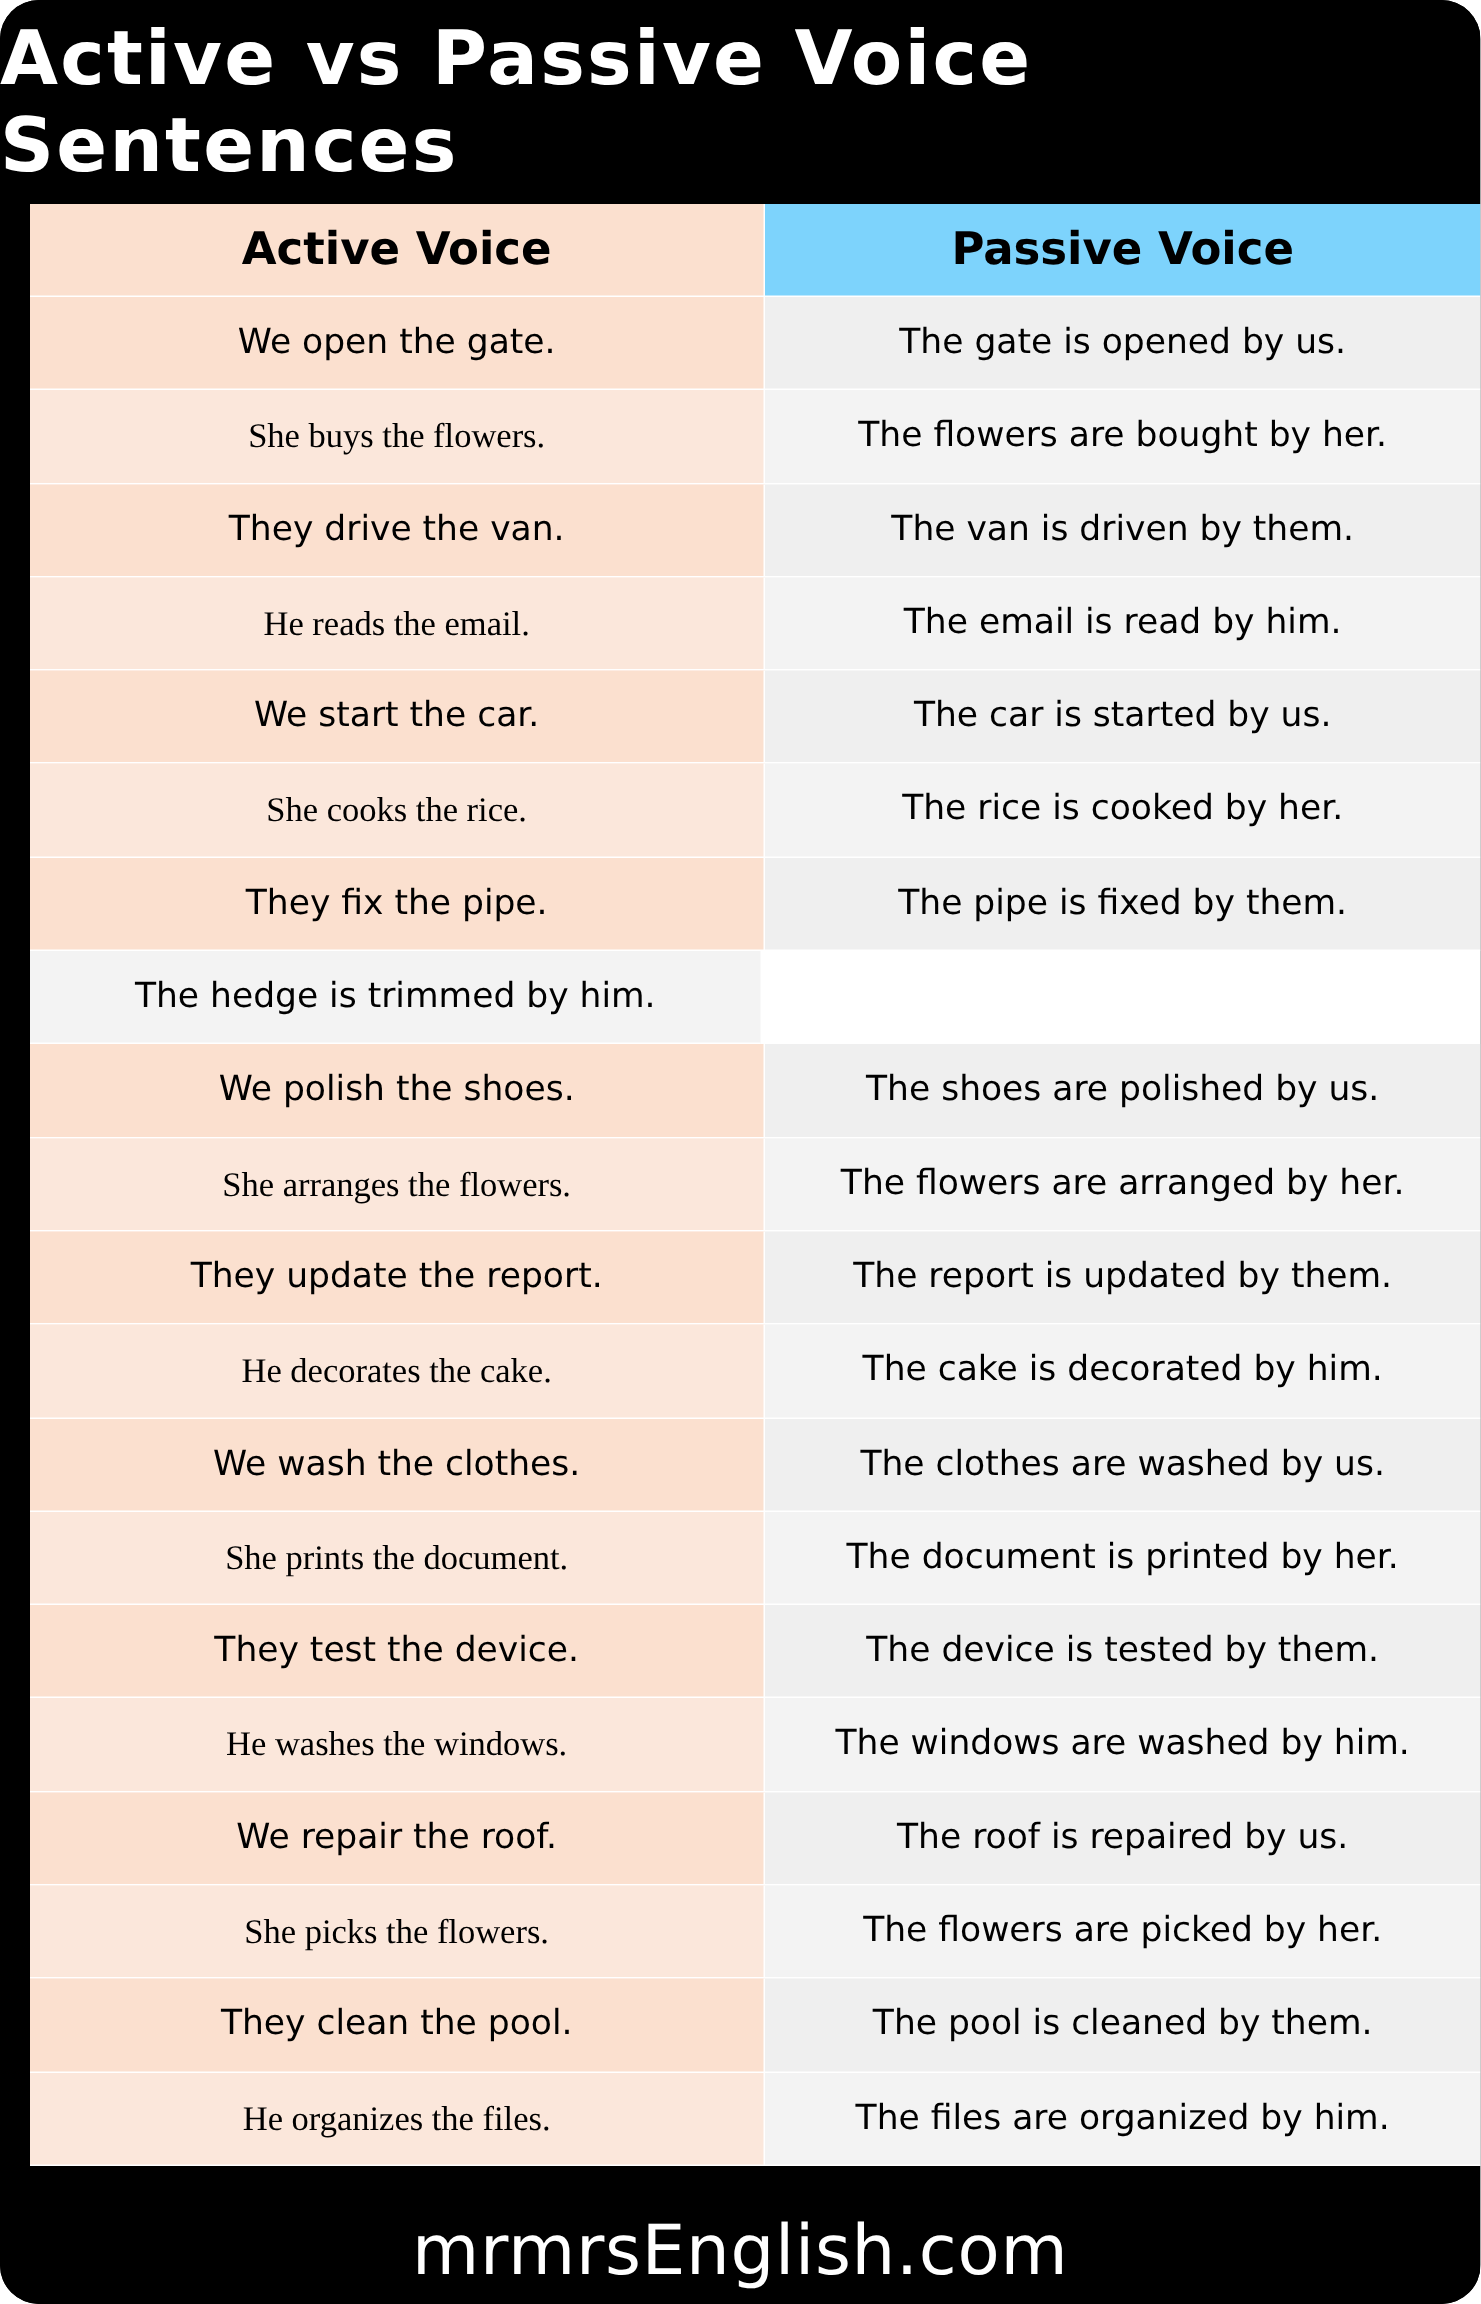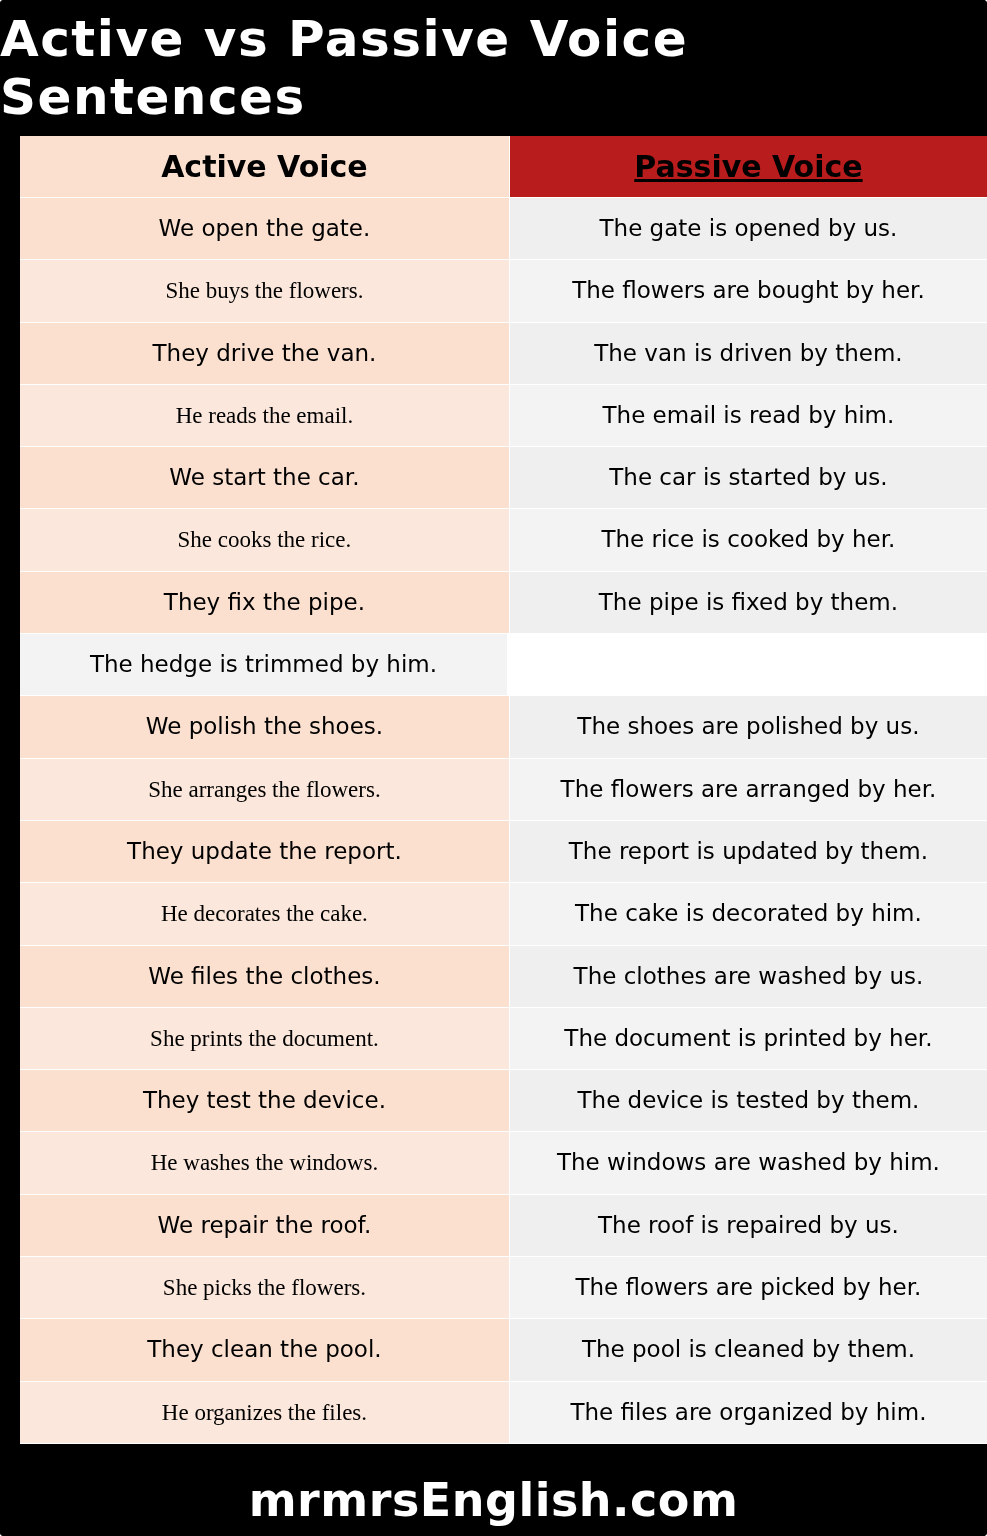--- a/index.html
+++ b/index.html
@@ -10,21 +10,21 @@
   body {
     width: 987px;
     height: 1536px;
     font-family: "DejaVu Sans", sans-serif;
     overflow: hidden;
   }
   .poster {
     width: 987px;
     height: 1536px;
     background: #000000;
-    border-radius: 4px;
+    border-radius: 26px;
     overflow: hidden;
     position: relative;
     display: flex;
     flex-direction: column;
   }
   .title-bar {
     height: 136px;
     background: #000000;
     display: flex;
     align-items: center;
@@ -86,35 +86,34 @@
   }
   .row.header .cell {
     font-size: 30px;
     font-weight: bold;
     color: #000000;
   }
   .row.header .cell.active {
     background: #fbe0cf;
   }
   .row.header .cell.passive {
-    background: #b91c1c;
-    text-decoration: underline;
+    background: #7dd3fc;
   }
   .footer {
     height: 112px;
     background: #000000;
     display: flex;
     align-items: center;
     justify-content: center;
     flex: 0 0 auto;
   }
   .footer span {
     color: #ffffff;
     font-size: 46px;
-    font-weight: bold;
+    font-weight: normal;
     letter-spacing: 0.5px;
   }
 </style>
 </head>
 <body>
 
 <div class="poster">
 
   <div class="title-bar">
     <h1>Active vs Passive Voice Sentences</h1>
@@ -168,21 +167,21 @@
     </div>
     <div class="row">
       <div class="cell active">They update the report.</div>
       <div class="cell passive">The report is updated by them.</div>
     </div>
     <div class="row alt">
       <div class="cell active">He decorates the cake.</div>
       <div class="cell passive">The cake is decorated by him.</div>
     </div>
     <div class="row">
-      <div class="cell active">We files the clothes.</div>
+      <div class="cell active">We wash the clothes.</div>
       <div class="cell passive">The clothes are washed by us.</div>
     </div>
     <div class="row alt">
       <div class="cell active">She prints the document.</div>
       <div class="cell passive">The document is printed by her.</div>
     </div>
     <div class="row">
       <div class="cell active">They test the device.</div>
       <div class="cell passive">The device is tested by them.</div>
     </div>

